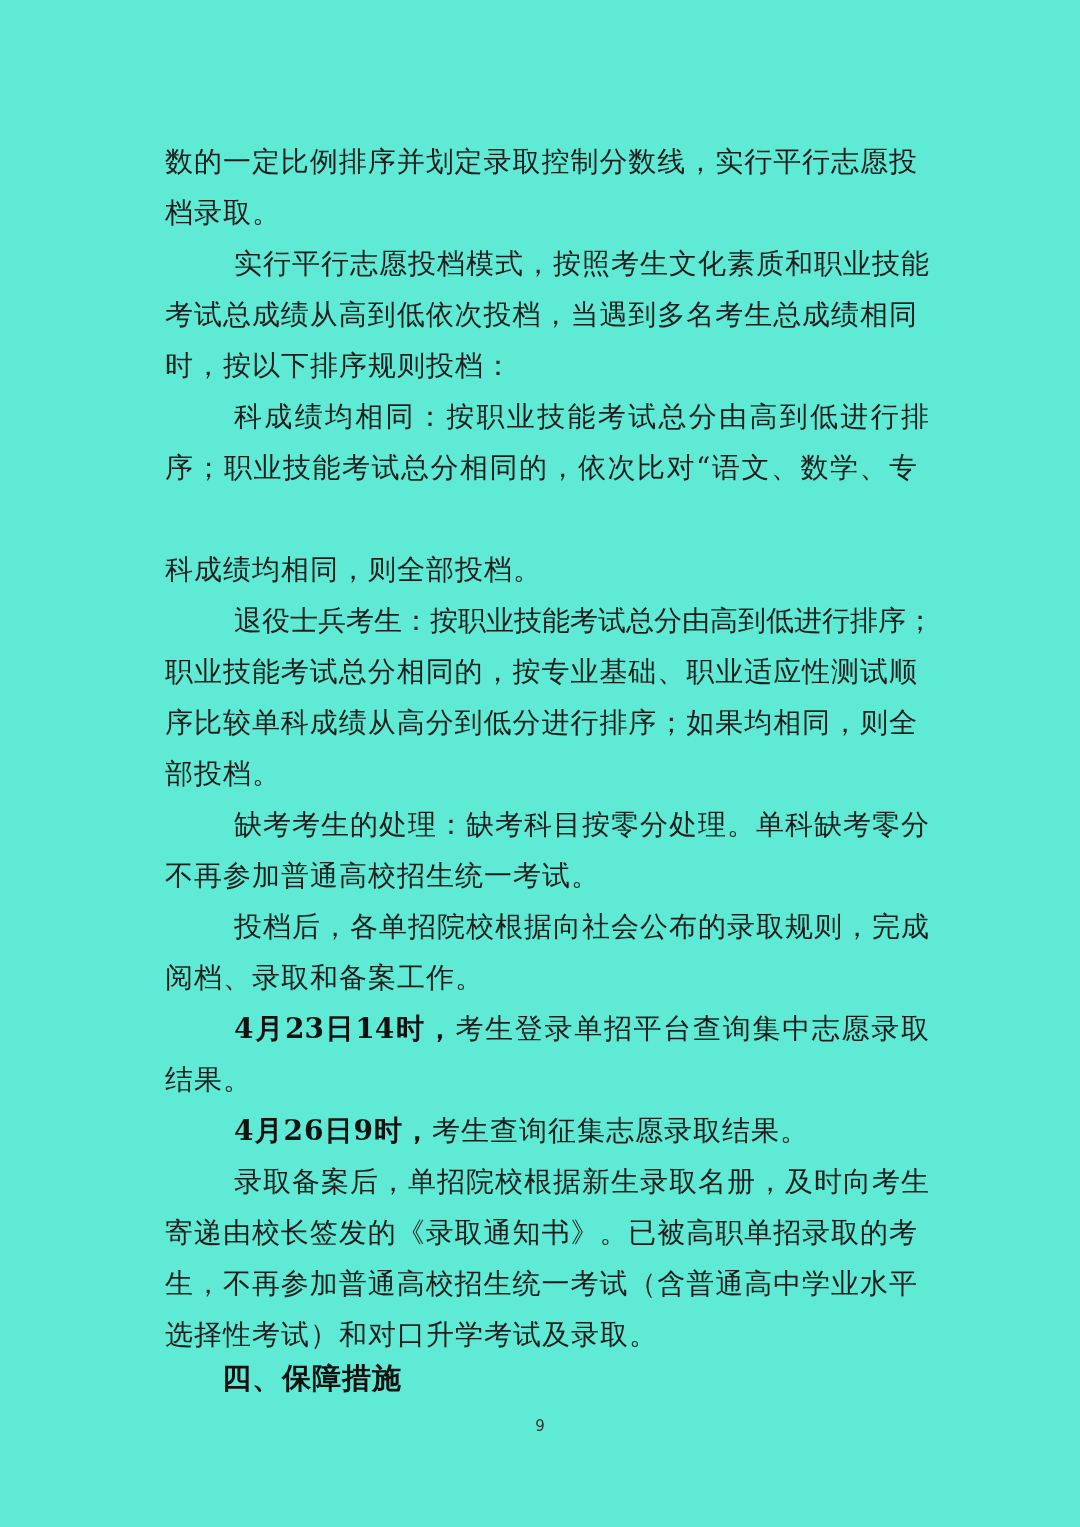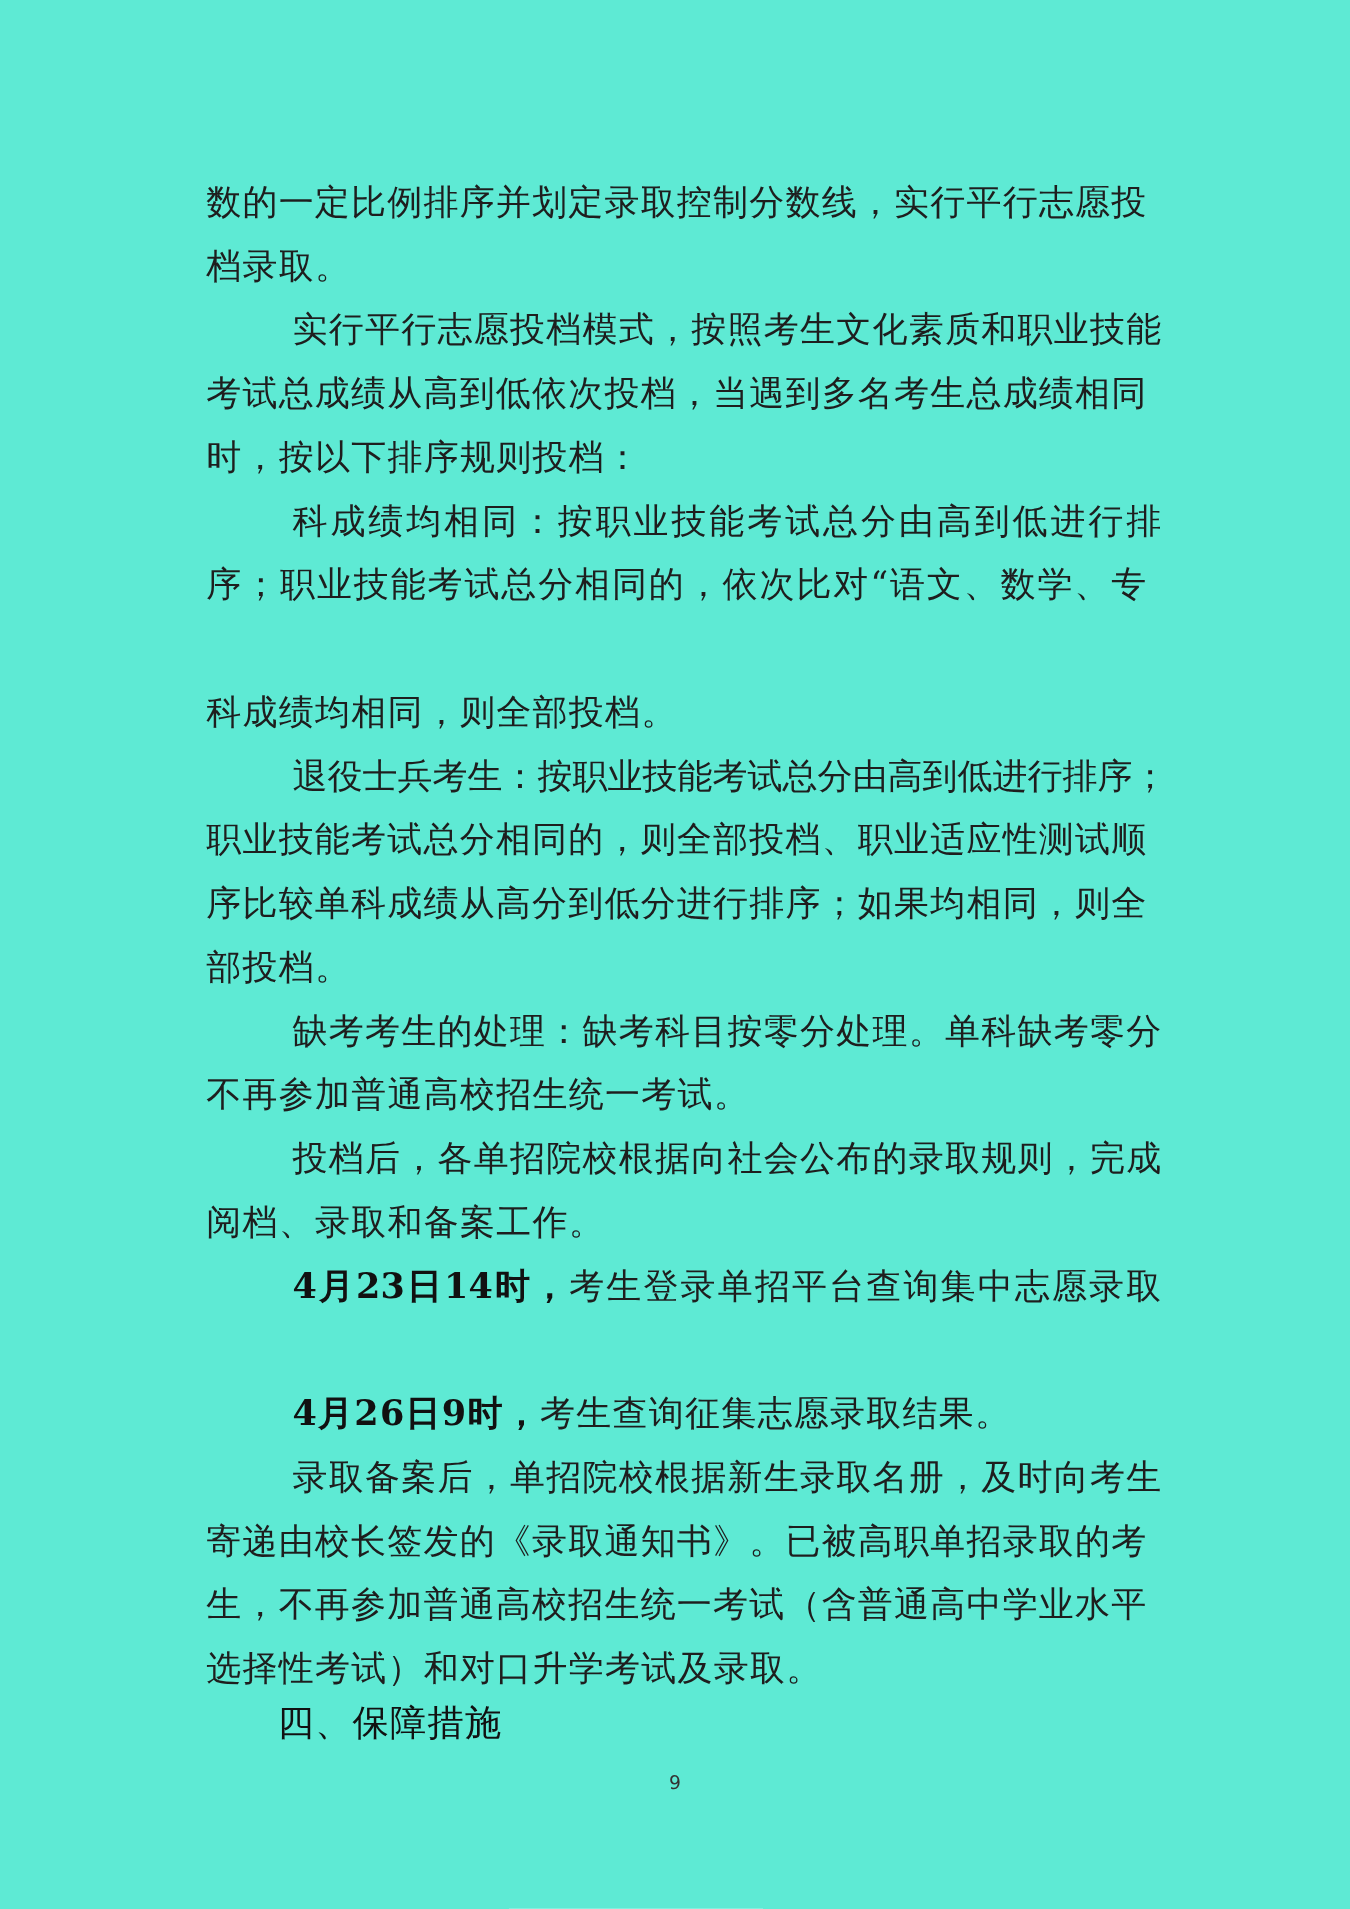--- a/index.html
+++ b/index.html
@@ -20,21 +20,21 @@
       text-align: justify;
       text-align-last: justify;
       letter-spacing: 0;
     }
     .line.last { text-align-last: left; letter-spacing: 1px; }
     .line.indent { left: 222px; width: 695px; margin-left: 12px; }
     .bold { font-weight: bold; color: #111111; }
     .heading {
       position: absolute; left: 222px; top: 1358px;
       font-family: "DejaVu Sans", "Liberation Sans", sans-serif;
-      font-size: 29px; font-weight: normal; line-height: 40px; color: #111111;
+      font-size: 29px; font-weight: bold; line-height: 40px; color: #111111;
       letter-spacing: 1px;
     }
     .page-number {
       position: absolute; left: 0; width: 1080px; top: 1417px; text-align: center;
       font-family: "DejaVu Sans", "Liberation Sans", sans-serif; font-size: 15px; color: #333333;
     }
   </style>
 </head>
 <body>
 
@@ -44,33 +44,34 @@
 
   <div class="line indent" style="top:244px">实行平行志愿投档模式，按照考生文化素质和职业技能</div>
   <div class="line" style="top:295px">考试总成绩从高到低依次投档，当遇到多名考生总成绩相同</div>
   <div class="line last" style="top:346px">时，按以下排序规则投档：</div>
 
   <div class="line indent" style="top:397px">科成绩均相同：按职业技能考试总分由高到低进行排</div>
   <div class="line" style="top:448px">序；职业技能考试总分相同的，依次比对“语文、数学、专</div>
   <div class="line last" style="top:550px">科成绩均相同，则全部投档。</div>
 
   <div class="line indent" style="top:601px">退役士兵考生：按职业技能考试总分由高到低进行排序；</div>
-  <div class="line" style="top:652px">职业技能考试总分相同的，则全部投档、职业适应性测试顺</div>
+  <div class="line" style="top:652px">职业技能考试总分相同的，按专业基础、职业适应性测试顺</div>
   <div class="line" style="top:703px">序比较单科成绩从高分到低分进行排序；如果均相同，则全</div>
   <div class="line last" style="top:754px">部投档。</div>
 
   <div class="line indent" style="top:805px">缺考考生的处理：缺考科目按零分处理。单科缺考零分</div>
   <div class="line last" style="top:856px">不再参加普通高校招生统一考试。</div>
 
   <div class="line indent" style="top:907px">投档后，各单招院校根据向社会公布的录取规则，完成</div>
   <div class="line last" style="top:958px">阅档、录取和备案工作。</div>
 
   <div class="line indent" style="top:1009px">
     <span class="bold">4月23日14时，</span><span>考生登录单招平台查询集中志愿录取</span>
   </div>
+  <div class="line last" style="top:1060px">结果。</div>
 
   <div class="line indent last" style="top:1111px">
     <span class="bold">4月26日9时，</span><span>考生查询征集志愿录取结果。</span>
   </div>
 
   <div class="line indent" style="top:1162px">录取备案后，单招院校根据新生录取名册，及时向考生</div>
   <div class="line" style="top:1213px">寄递由校长签发的《录取通知书》。已被高职单招录取的考</div>
   <div class="line" style="top:1264px">生，不再参加普通高校招生统一考试（含普通高中学业水平</div>
   <div class="line last" style="top:1315px">选择性考试）和对口升学考试及录取。</div>
 

